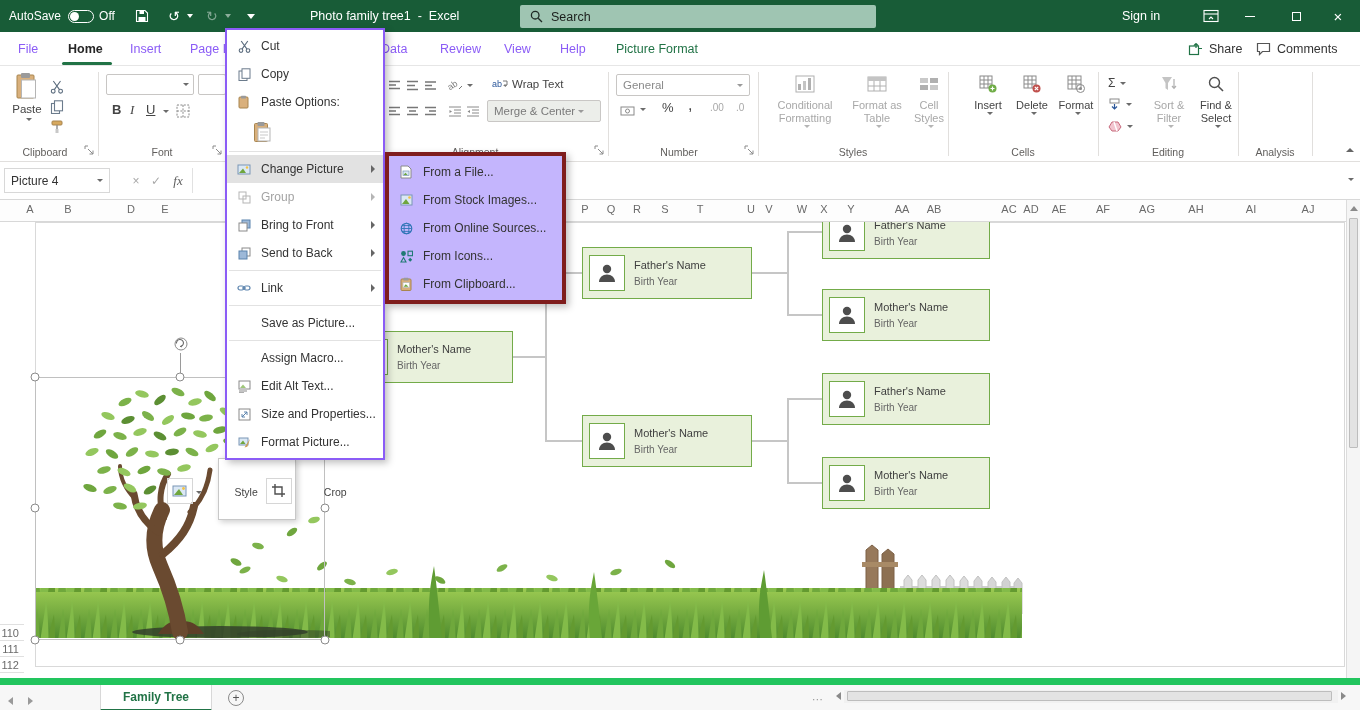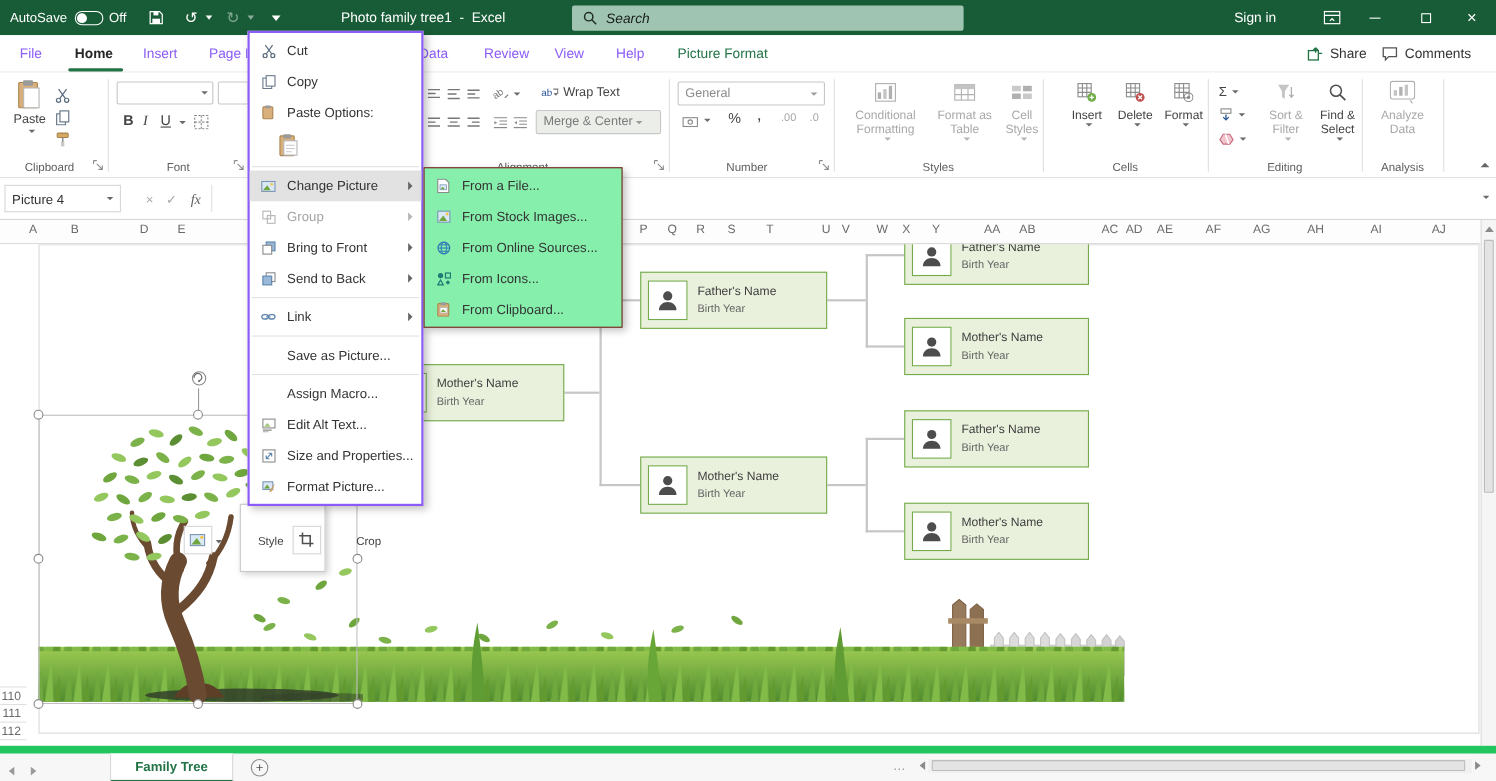--- a/index.html
+++ b/index.html
@@ -9,21 +9,21 @@
 
   
   .titlebar { position:absolute; left:0; top:0; width:1360px; height:32px; background:#185c37; display:flex; align-items:center; color:#fff; }
   .tb-txt { color:#fff; font-size:12px; }
   .toggle { display:inline-block; width:26px; height:13px; border:1px solid #fff; border-radius:8px; position:relative; margin:0 5px 0 7px; }
   .toggle .knob { position:absolute; left:1px; top:1px; width:9px; height:9px; background:#fff; border-radius:50%; }
   .tb-ic { display:inline-flex; align-items:center; justify-content:center; width:22px; height:22px; margin-left:6px; cursor:default; }
   .tb-ic.dim { opacity:.45; }
   .tb-chev { width:0;height:0;border-left:3.5px solid transparent;border-right:3.5px solid transparent;border-top:4px solid #fff; display:inline-block; margin-left:2px;}
   .win-title { position:absolute; left:310px; top:0; height:32px; line-height:32px; font-size:12.5px; color:#fff; white-space:pre; }
-  .searchbox { position:absolute; left:520px; top:5px; width:356px; height:23px; background:#9fc5b2; border-radius:2px; display:flex; align-items:center; padding-left:10px; gap:8px; color:#1b1f1c; font-size:12.5px;font-style:italic; }
+  .searchbox { position:absolute; left:520px; top:5px; width:356px; height:23px; background:#9fc5b2; border-radius:2px; display:flex; align-items:center; padding-left:10px; gap:8px; color:#1b1f1c; font-size:12.5px; }
   .signin { position:absolute; left:1112px; top:0; height:32px; line-height:32px; padding:0 10px; color:#fff; font-size:12.5px; }
   .winbtn { position:absolute; top:0; width:44px; height:32px; display:flex; align-items:center; justify-content:center; color:#fff; }
   .minbar { width:10px; height:1px; background:#fff; }
   .maxbox { width:9px; height:9px; border:1px solid #fff; }
 
   
   .tabrow { position:absolute; left:0; top:32px; width:1360px; height:34px; background:#fff; border-bottom:1px solid #e6e6e6; }
   .rtab { position:absolute; top:0; height:34px; line-height:34px; font-size:12.5px; color:#8b5cf6; padding:0 4px; }
   .rtab.active { color:#262626; font-weight:bold; }
   .rtab.context { color:#217346; }
@@ -78,21 +78,21 @@
   .cmenu { position:absolute; left:225px; top:28px; width:160px; background:#fff; border:2px solid #8b5cf6; box-shadow:3px 3px 7px rgba(0,0,0,.25); z-index:60; padding:2px 0; }
   .mi { display:flex; align-items:center; height:28px; padding:0 8px 0 7px; font-size:12px; color:#333; }
   .mi .mic { width:20px; display:flex; align-items:center; justify-content:center; flex:0 0 auto; }
   .mi .mlbl { flex:1; padding-left:7px; white-space:nowrap; }
   .mi.hl { background:#e2e2e2; }
   .mi.mdis { color:#a3a3a3; }
   .msep { height:1px; background:#e2e2e2; margin:3px 2px; }
   .subarrow { width:0; height:0; border-top:4px solid transparent; border-bottom:4px solid transparent; border-left:4.5px solid #666; }
   .mdis .subarrow { border-left-color:#b5b5b5; }
   .pasterow { height:32px; display:flex; align-items:center; padding-left:26px; }
-  .submenu { position:absolute; left:385px; top:152px; width:181px; background:#86efac; border:1px solid #7f1d1d; box-shadow:3px 3px 7px rgba(0,0,0,.25); z-index:61; padding:2px 0; }
+  .submenu { position:absolute; left:385px; top:152px; width:181px; background:#c4b5fd; border:4px solid #7f1d1d; box-shadow:3px 3px 7px rgba(0,0,0,.25); z-index:61; padding:2px 0; }
 
   
   .minitb { position:absolute; left:218px; top:458px; width:78px; height:62px; background:#fff; border:1px solid #c8c8c8; box-shadow:2px 2px 6px rgba(0,0,0,.2); z-index:59; display:flex; justify-content:center; gap:8px; padding-top:6px; }
   .mtb-btn { display:flex; flex-direction:row; align-items:center; font-size:10.5px; color:#444;gap:32px; }
   .mtb-ico { width:26px; height:26px; border:1px solid #d6d6d6; display:flex; align-items:center; justify-content:center; margin-bottom:3px; }
 
   
   .vscroll { position:absolute; right:0; top:200px; width:14px; height:478px; background:#f5f5f5; border-left:1px solid #dcdcdc; }
   .vthumb { position:absolute; left:2px; top:18px; width:9px; height:230px; background:#e3e3e3; border:1px solid #bdbdbd; border-radius:1px; }
   .tri-u { width:0;height:0;border-left:4px solid transparent;border-right:4px solid transparent;border-bottom:5px solid #8a8a8a; }
@@ -457,32 +457,20 @@
           <svg width="18" height="18" viewBox="0 0 18 18">
             <circle cx="7.5" cy="7.5" r="5" fill="none" stroke="#4f4f4f" stroke-width="1.4"></circle>
             <path d="M11.2 11.2 L16 16" stroke="#4f4f4f" stroke-width="1.6"></path>
           </svg>
         </span>
       <span>Find &amp; Select</span>
       <span class="cv"></span>
     </div>
     <div class="glabel" style="left:1098px;width:140px">Editing</div>
 
-    <div class="bigbtn dis" style="left:1246px;width:58px">
-      <span class="bicon">
-          <svg width="24" height="22" viewBox="0 0 24 22">
-            <rect x="1" y="1" width="22" height="16" rx="2" fill="none" stroke="#b0b0b0"></rect>
-            <rect x="4" y="9" width="3" height="5" fill="#c4c4c4"></rect>
-            <rect x="9" y="6" width="3" height="8" fill="#b0b0b0"></rect>
-            <rect x="14" y="4" width="3" height="10" fill="#c4c4c4"></rect>
-            <path d="M19 18l2 3" stroke="#b0b0b0"></path>
-          </svg>
-        </span>
-      <span>Analyze Data</span>
-    </div>
     <div class="glabel" style="left:1238px;width:74px">Analysis</div>
 
     <span class="collapse-chev" style="left:1346px;top:82px"></span>
   </div>
 
   <div class="fbar">
     <div class="namebox">
       <span>Picture 4</span>
         <span class="cv"></span>
     </div>

